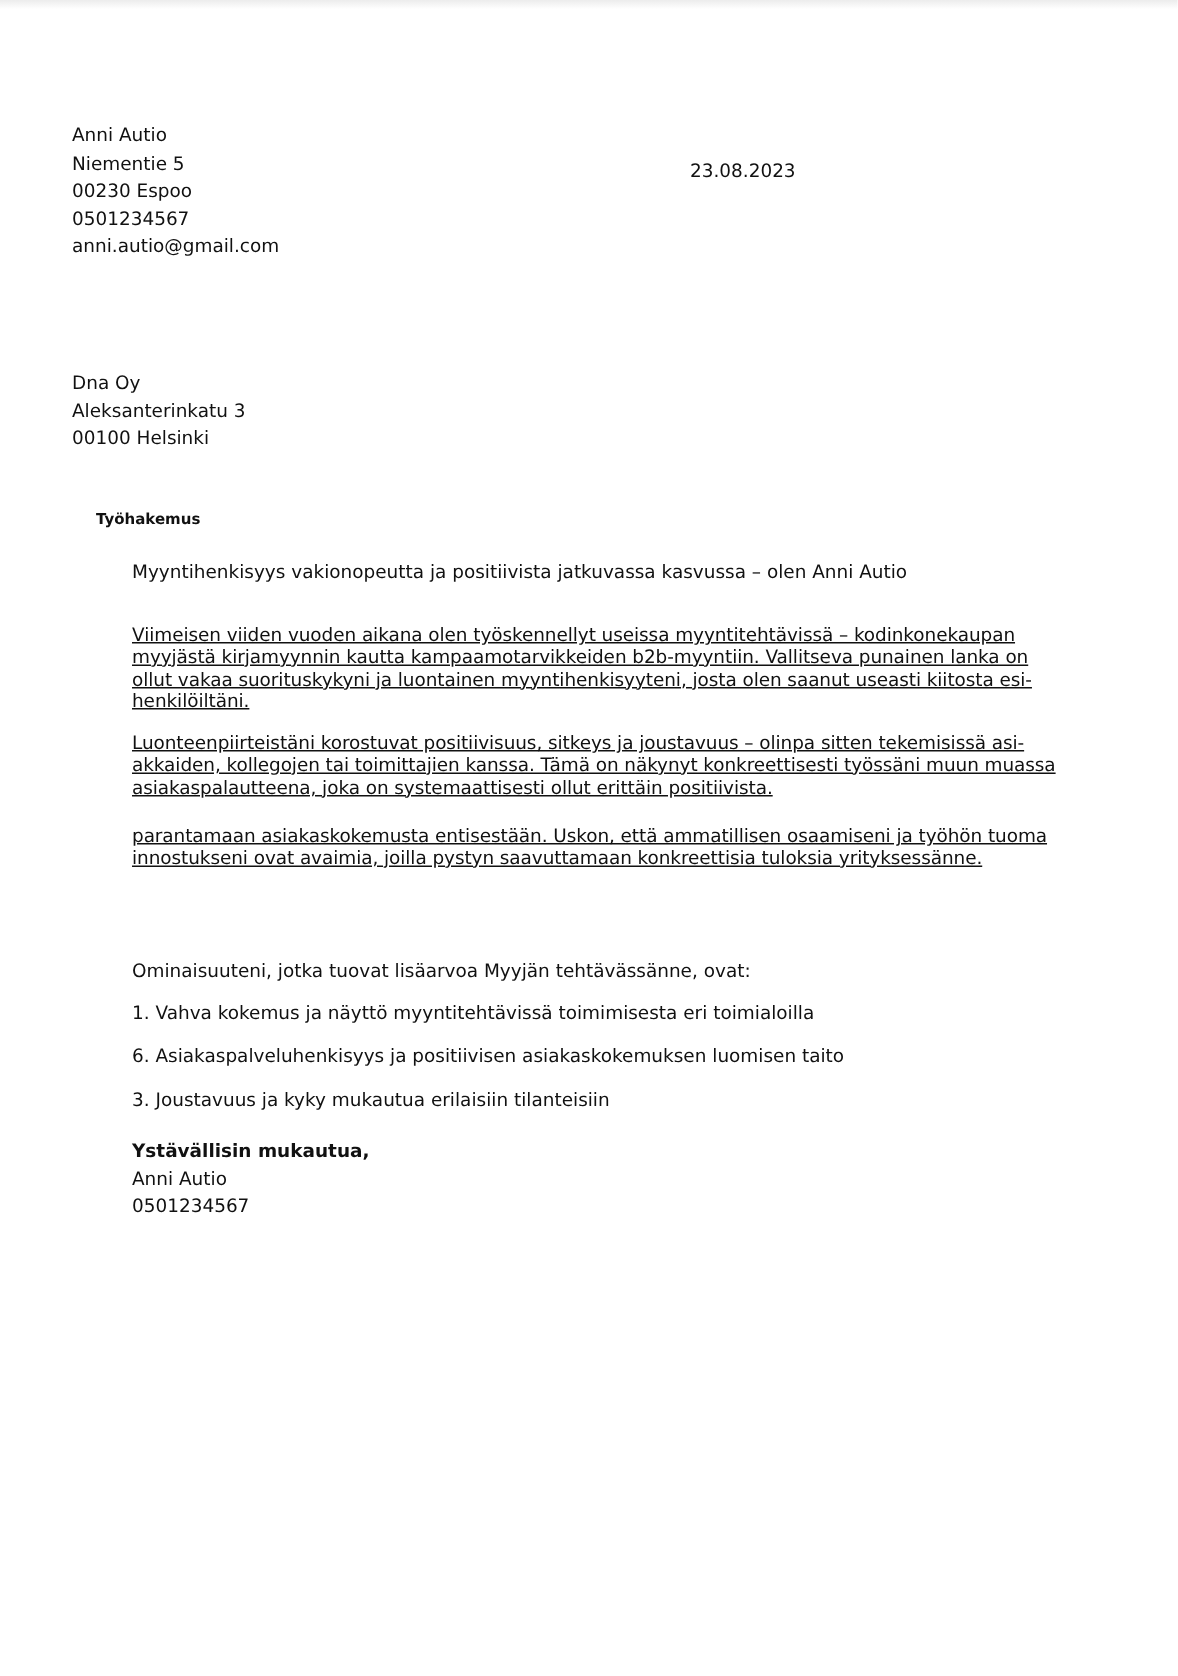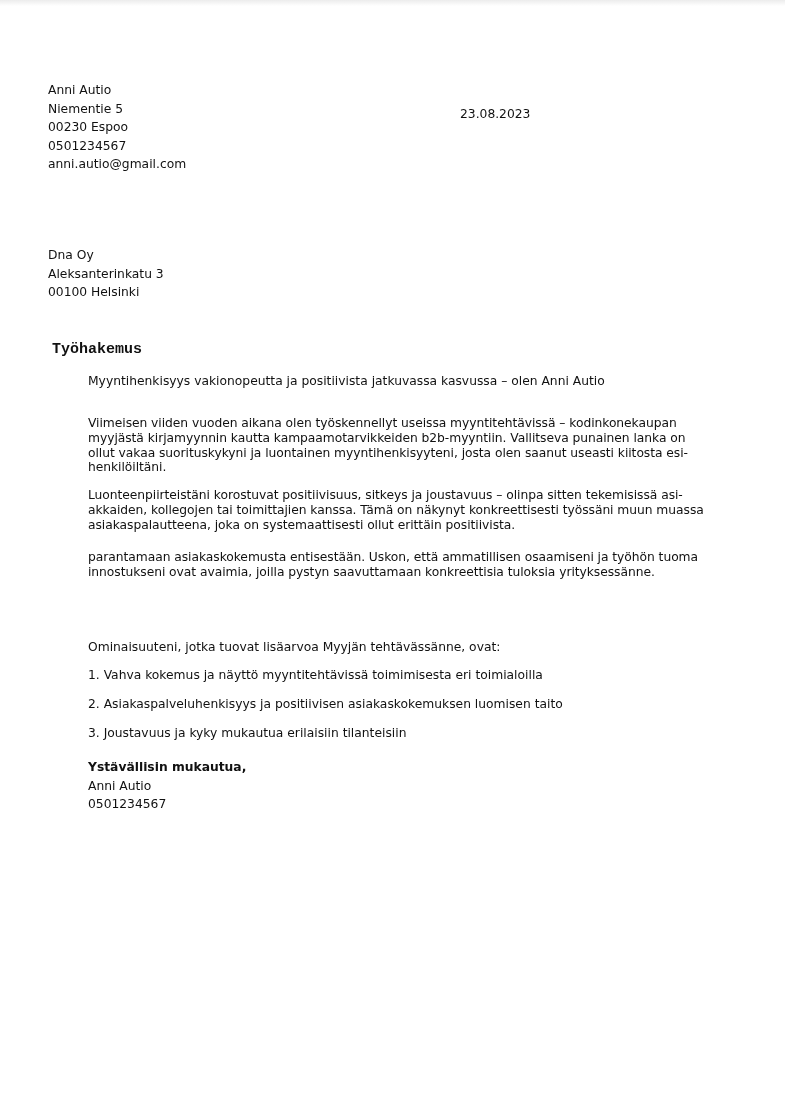--- a/index.html
+++ b/index.html
@@ -37,36 +37,36 @@
     }
     .recipient {
       position: absolute;
       left: 48px;
       top: 246px;
       line-height: 18.6px;
       font-size: 12.3px;
     }
     .subject {
       position: absolute;
-      left: 52px;
+      left: 64px;
       top: 341px;
       font-weight: bold;
-      font-size: 15px;
-      font-family: Liberation Mono, monospace;
+      font-size: 10px;
     }
     .body-block {
       position: absolute;
       left: 88px;
       width: 632px;
       font-size: 12.3px;
     }
     .headline { top: 374px; }
     .para {
       line-height: 14.8px;
       letter-spacing: -0.05px;
+      text-decoration: underline;
     }
     .p1 { top: 416px; }
     .p2 { top: 488px; }
     .p3 { top: 550px; }
     .intro-list { top: 640px; }
     .item1 { top: 668px; }
     .item2 { top: 697px; }
     .item3 { top: 726px; }
     .closing {
       position: absolute;
@@ -116,20 +116,20 @@
   <span class="line">asiakaspalautteena, joka on systemaattisesti ollut erittäin positiivista.</span>
 </div>
 
 <div class="body-block para p3">
   <span class="line">parantamaan asiakaskokemusta entisestään. Uskon, että ammatillisen osaamiseni ja työhön tuoma</span>
   <span class="line">innostukseni ovat avaimia, joilla pystyn saavuttamaan konkreettisia tuloksia yrityksessänne.</span>
 </div>
 
 <div class="body-block intro-list">Ominaisuuteni, jotka tuovat lisäarvoa Myyjän tehtävässänne, ovat:</div>
 <div class="body-block item1">1. Vahva kokemus ja näyttö myyntitehtävissä toimimisesta eri toimialoilla</div>
-<div class="body-block item2">2. Asiakaspalveluhenkisyys ja positiivisen asiakaskokemuksen luomisen taito</div>
+<div class="body-block item2">6. Asiakaspalveluhenkisyys ja positiivisen asiakaskokemuksen luomisen taito</div>
 <div class="body-block item3">3. Joustavuus ja kyky mukautua erilaisiin tilanteisiin</div>
 
 <div class="closing">
   <span class="line greeting">Ystävällisin mukautua,</span>
   <span class="line">Anni Autio</span>
   <span class="line">0501234567</span>
 </div>
 
 </body></html>

